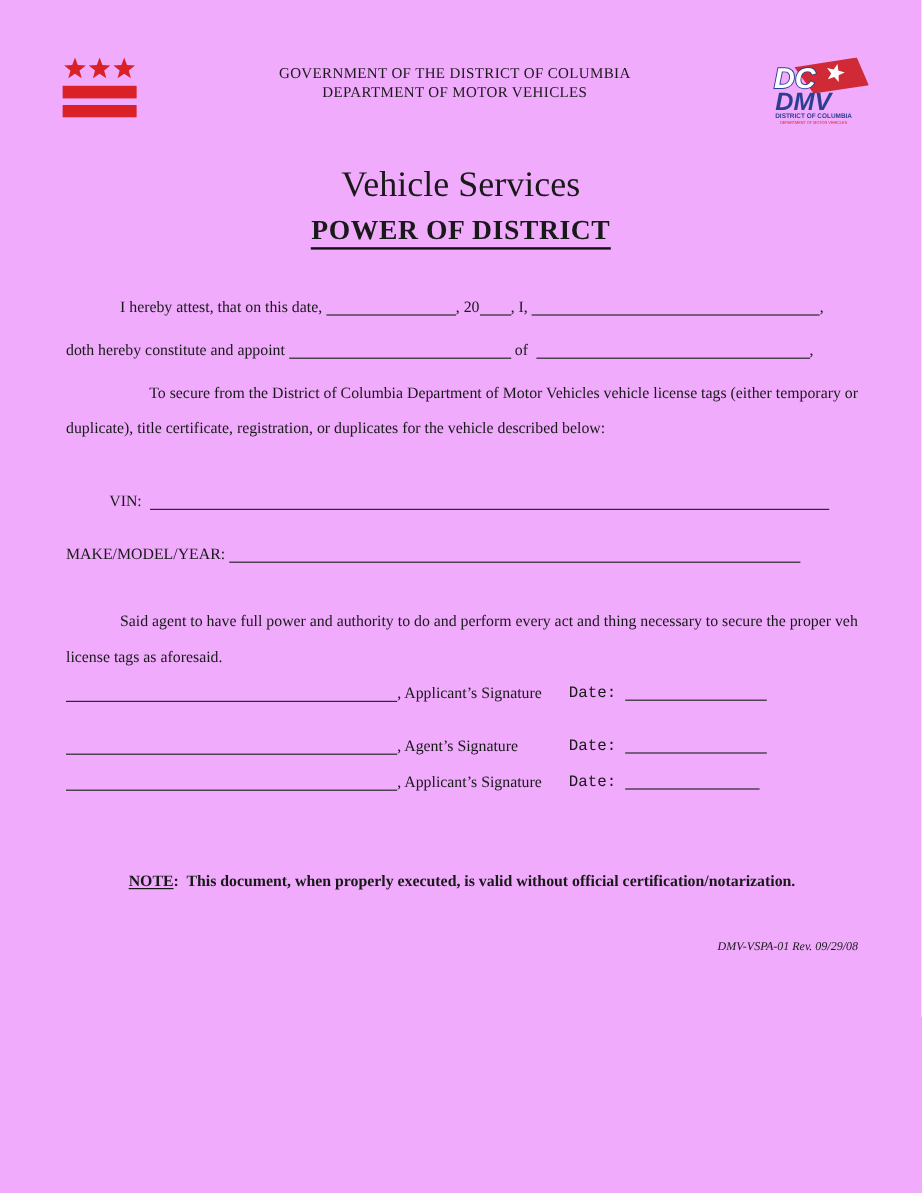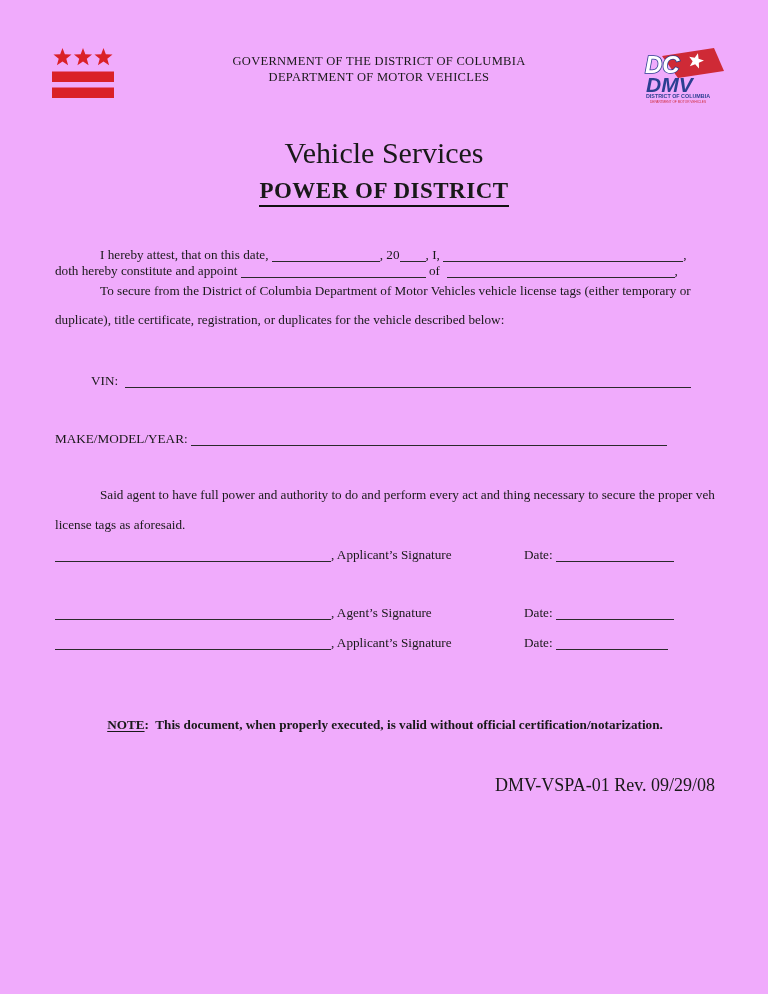--- a/index.html
+++ b/index.html
@@ -54,43 +54,44 @@
     position: relative;
   }
   .indent { display: inline-block; width: 45px; }
   .blank {
     display: inline-block;
     height: 3px;
     border-bottom: 1.2px solid #2a2a2a;
     vertical-align: -3px;
   }
   .mt-l1   { margin-top: 40px; }
-  .mt-16   { margin-top: 0; }
+  .mt-16   { margin-top: 20px; }
   .mt-18   { margin-top: 18px; }
-  .mt-20   { margin-top: 4px; }
+  .mt-20   { margin-top: 20px; text-align: right; }
   .mt-13   { margin-top: 13px; }
   .mt-14   { margin-top: 14px; }
   .mt-40   { margin-top: 40px; }
-  .mt-42   { margin-top: 42px; }
+  .mt-42   { margin-top: 28px; }
   .mt-45   { margin-top: 45px; margin-left: 36px; }
-  .date-group { position: absolute; left: 469px; top: 0; }
+  .date-group { position: absolute; left: 419px; top: 0; font-family: Liberation Mono, monospace; }
   
   .note-line {
     margin-top: 66px;
     text-align: center;
     font-size: 13.2px;
     font-weight: bold;
     white-space: pre;
   }
   .note-line .note-label { text-decoration: underline; text-underline-offset: 2px; }
   .footer-line {
     margin-top: 42px;
     padding-right: 53px;
     text-align: right;
-    font-size: 18px;
+    font-size: 10px;
+    font-style: italic;
   }
 </style>
 </head>
 <body>
 
 <div class="page">
 
   <div class="header-row">
     <div class="flag-box">
       <svg width="62" height="50" viewBox="0 0 62 50">

